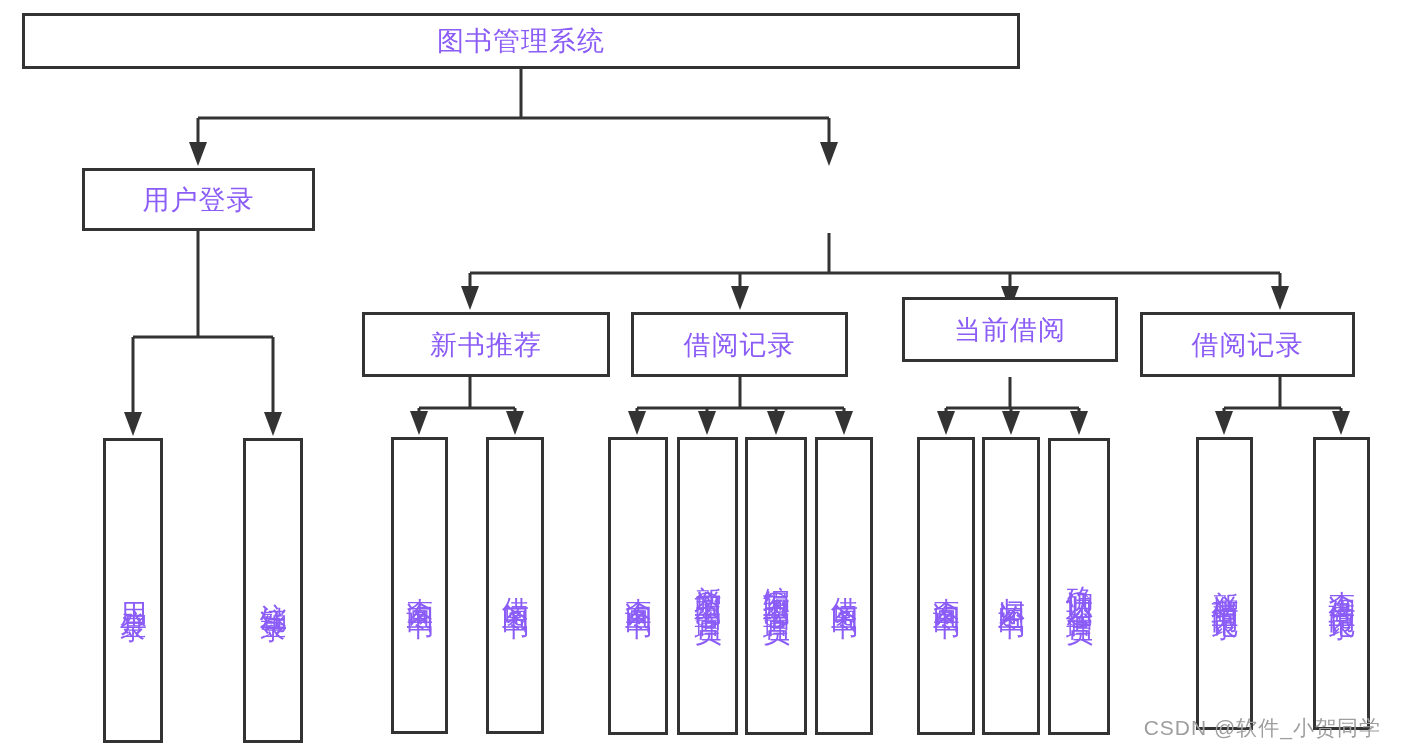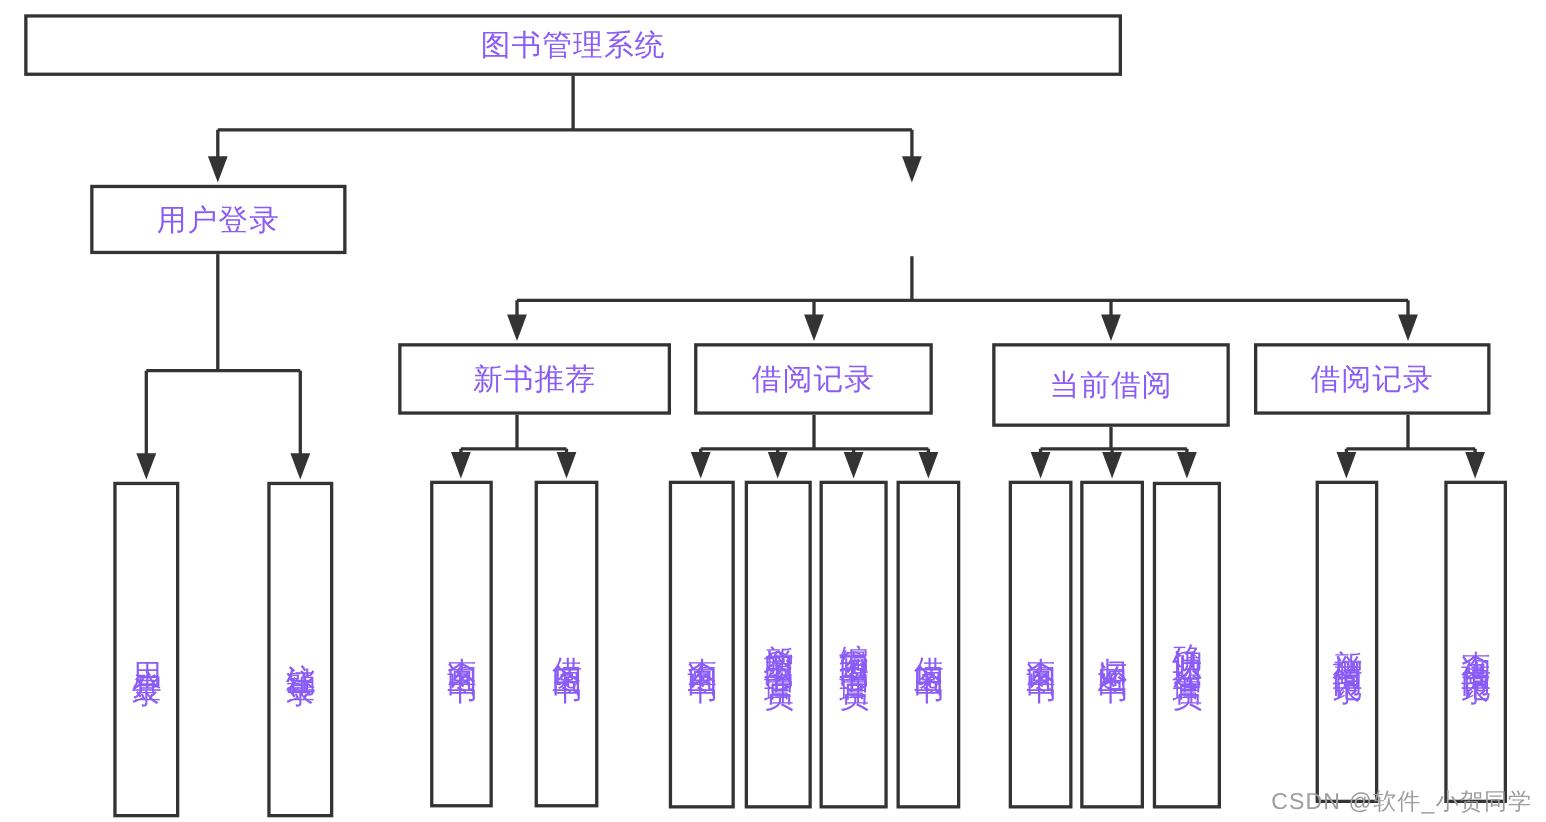--- a/index.html
+++ b/index.html
@@ -11,21 +11,21 @@
   .box{
     position:absolute;background:#ffffff;border:3px solid #333333;box-sizing:border-box;
     display:flex;align-items:center;justify-content:center;z-index:2;color:#8b5cf6;
   }
   .h .label{font-size:27px;letter-spacing:1px;white-space:nowrap;}
   .v .label{
     writing-mode:vertical-rl;text-orientation:mixed;
     font-size:27px;letter-spacing:5px;line-height:1;white-space:nowrap;
   }
   .watermark{
-    position:absolute;right:12px;bottom:5px;z-index:3;
+    position:absolute;right:24px;bottom:5px;z-index:3;
     font-size:21px;color:#9e9e9e;letter-spacing:1px;white-space:nowrap;
   }
 </style>
 </head>
 <body>
 
 <div class="stage">
 
   <svg class="connectors" width="1405" height="747" viewBox="0 0 1405 747">
     <g stroke="#333333" stroke-width="3" fill="none">
@@ -67,21 +67,21 @@
   <div class="box h" style="left:82px;top:168px;width:233px;height:63px">
     <span class="label">用户登录</span>
   </div>
 
   <div class="box h" style="left:362px;top:312px;width:248px;height:65px">
     <span class="label">新书推荐</span>
   </div>
   <div class="box h" style="left:631px;top:312px;width:217px;height:65px">
     <span class="label">借阅记录</span>
   </div>
-  <div class="box h" style="left:902px;top:312px;width:216px;height:76px">
+  <div class="box h" style="left:902px;top:297px;width:216px;height:65px">
     <span class="label">当前借阅</span>
   </div>
   <div class="box h" style="left:1140px;top:312px;width:215px;height:65px">
     <span class="label">借阅记录</span>
   </div>
 
   <div class="box v" style="left:103px;top:438px;width:60px;height:305px">
     <span class="label">用户登录</span>
   </div>
   <div class="box v" style="left:243px;top:438px;width:60px;height:305px">

